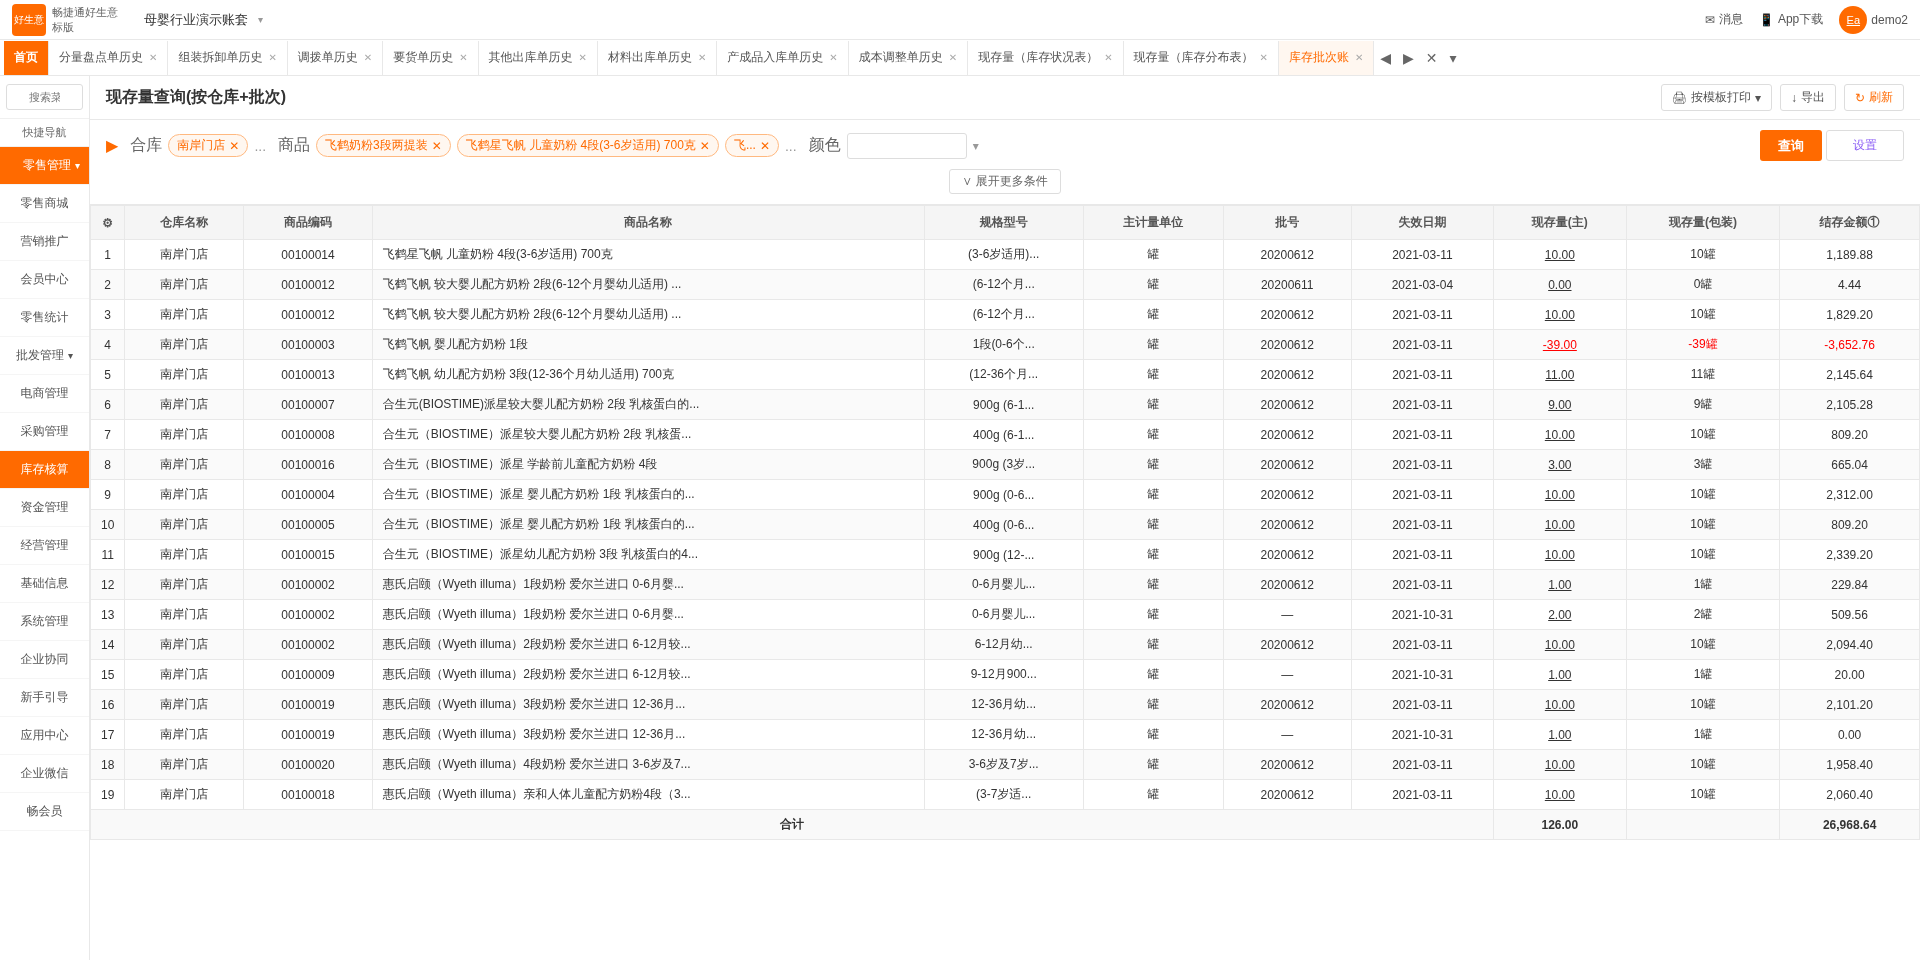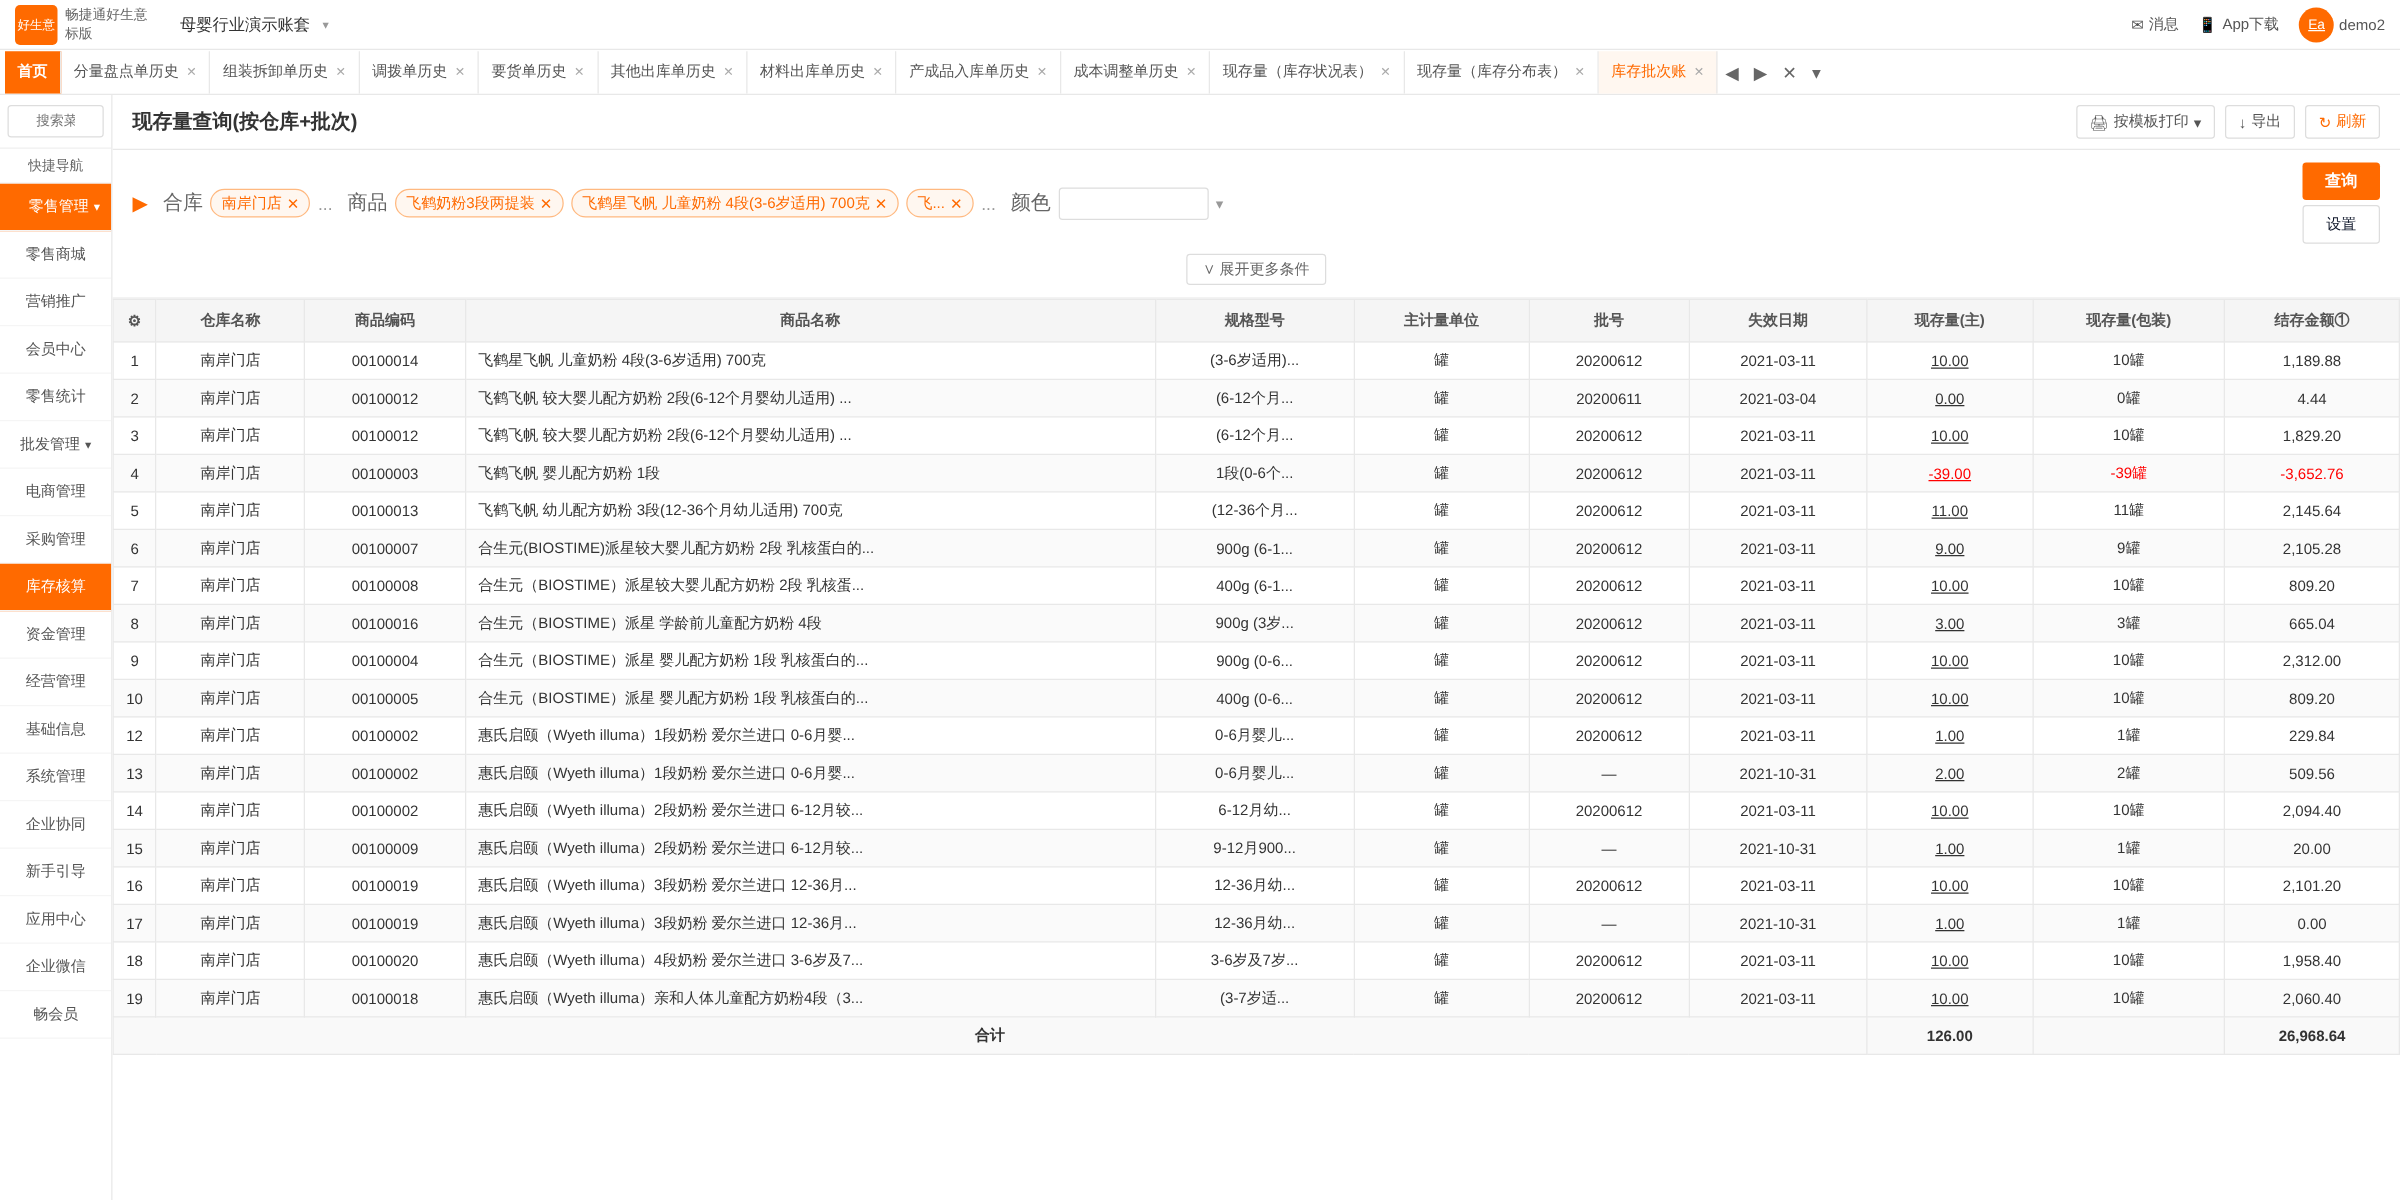--- a/index.html
+++ b/index.html
@@ -174,29 +174,29 @@
       padding: 6px 18px;
       background: #ff6a00;
       color: #fff;
       border: none;
       border-radius: 3px;
       cursor: pointer;
       font-size: 13px;
       font-weight: bold;
     }
     .btn-settings {
-      padding: 6px 2px;
+      padding: 6px 26px;
       background: #fff;
-      color: #0f172a;
+      color: #8b5cf6;
       border: 1px solid #ddd;
       border-radius: 3px;
       cursor: pointer;
       font-size: 12px;
     }
-    .query-buttons { display: flex; flex-direction: column; gap: 4px; }
+    .query-buttons { display: flex; flex-direction: row; gap: 4px; }
 
     
     .table-area { flex: 1; overflow: auto; padding: 0; background: #fff; }
     table { width: 100%; border-collapse: collapse; font-size: 12px; }
     thead tr { background: #f5f5f5; }
     th {
       padding: 8px 10px;
       text-align: center;
       border: 1px solid #e8e8e8;
       font-weight: 600;
@@ -549,20 +549,33 @@
     <td style="text-align:left;max-width:320px;overflow:hidden;text-overflow:ellipsis;">合生元（BIOSTIME）派星 婴儿配方奶粉 1段 乳核蛋白的...</td>
     <td>400g (0-6...</td>
     <td>罐</td>
     <td>20200612</td>
     <td>2021-03-11</td>
     <td class="underline ">10.00</td>
     <td class="">10罐</td>
     <td class="">809.20</td>
   </tr>
             <tr>
+    <td>11</td>
+    <td>南岸门店</td>
+    <td>00100015</td>
+    <td style="text-align:left;max-width:320px;overflow:hidden;text-overflow:ellipsis;">合生元（BIOSTIME）派星幼儿配方奶粉 3段 乳核蛋白的4...</td>
+    <td>900g (12-...</td>
+    <td>罐</td>
+    <td>20200612</td>
+    <td>2021-03-11</td>
+    <td class="underline ">10.00</td>
+    <td class="">10罐</td>
+    <td class="">2,339.20</td>
+  </tr>
+            <tr>
     <td>12</td>
     <td>南岸门店</td>
     <td>00100002</td>
     <td style="text-align:left;max-width:320px;overflow:hidden;text-overflow:ellipsis;">惠氏启颐（Wyeth illuma）1段奶粉 爱尔兰进口 0-6月婴...</td>
     <td>0-6月婴儿...</td>
     <td>罐</td>
     <td>20200612</td>
     <td>2021-03-11</td>
     <td class="underline ">1.00</td>
     <td class="">1罐</td>

